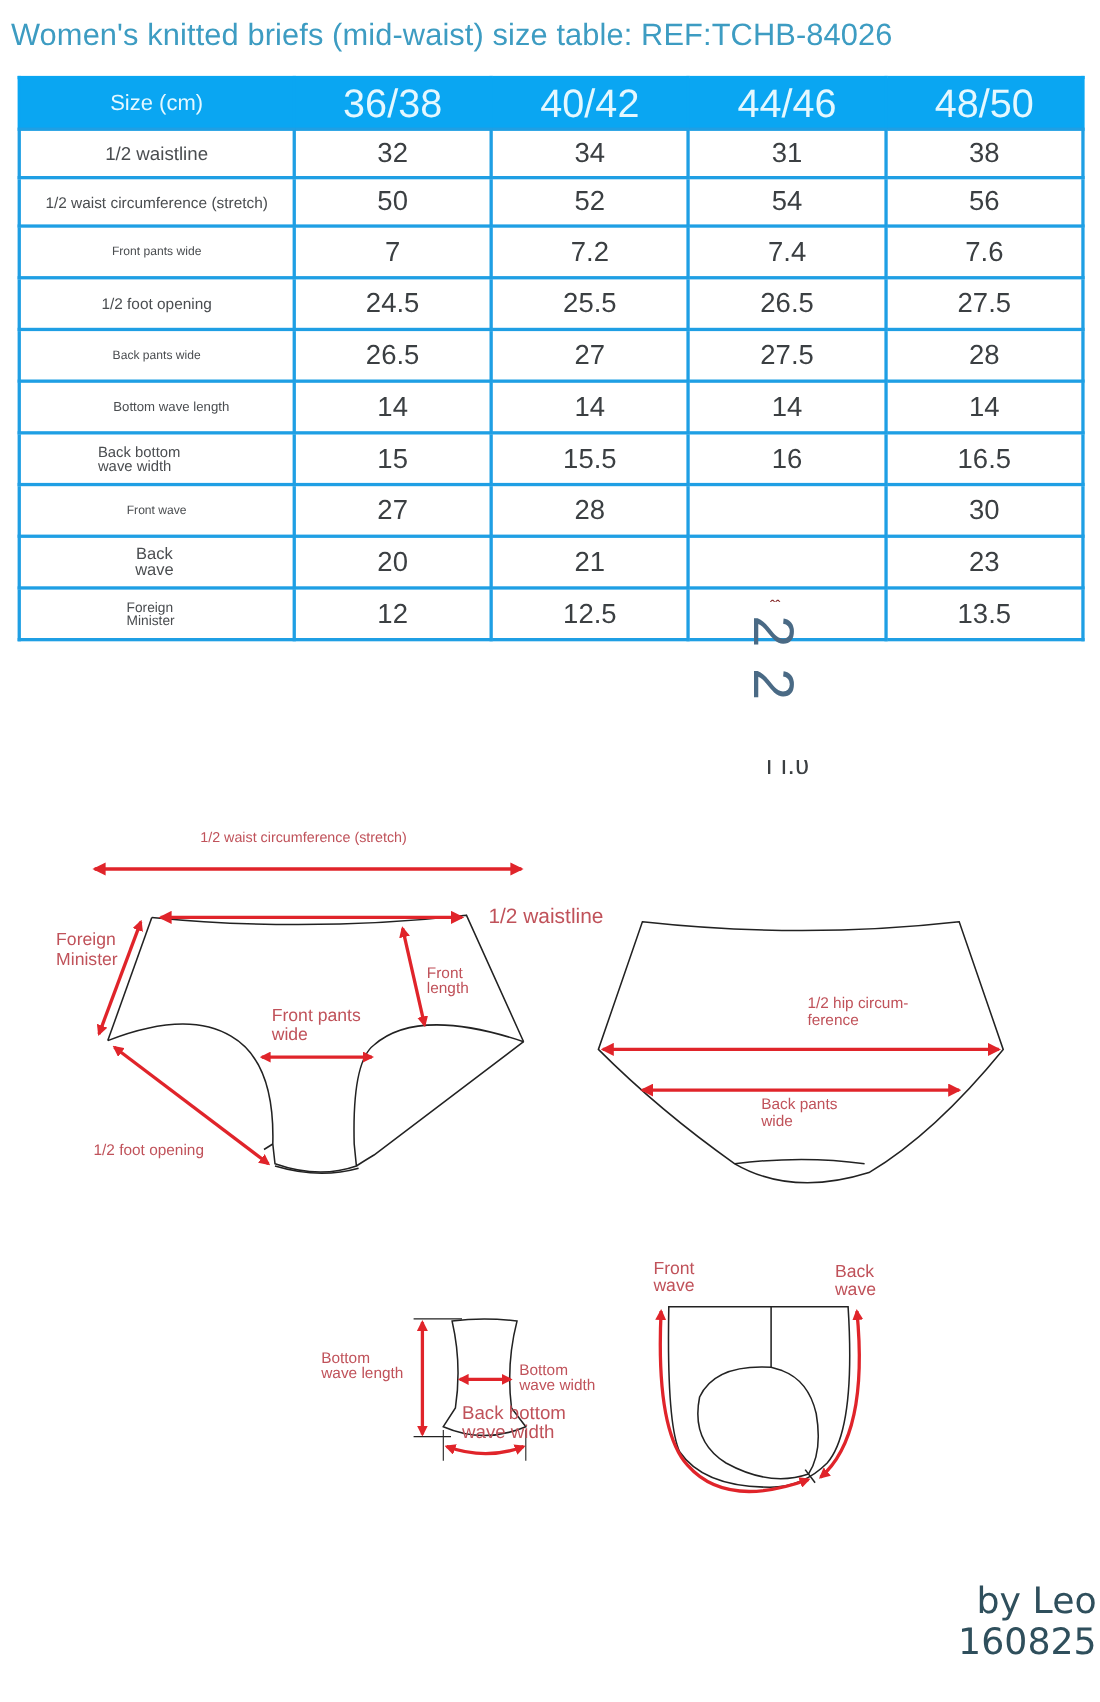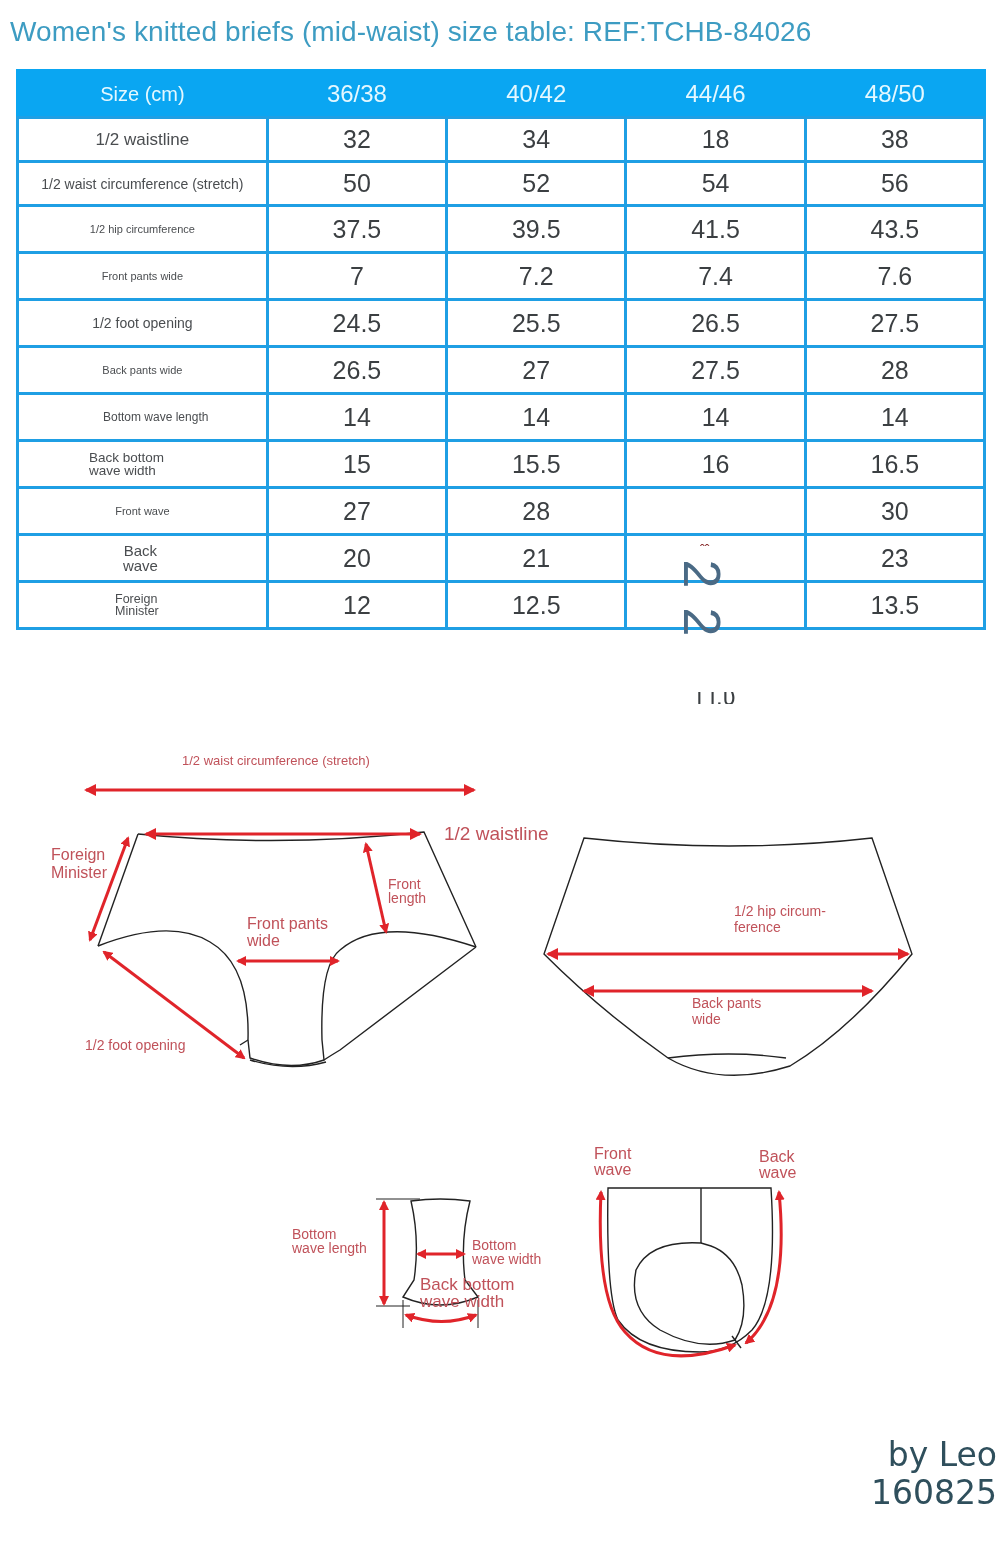--- a/index.html
+++ b/index.html
@@ -1,20 +1,20 @@
 <!DOCTYPE html>
 <html><head>
 <meta charset="utf-8">
 <style>
   html, body { margin:0; padding:0; background:#ffffff; }
   body { width:1000px; height:1547px; position:relative; overflow:hidden; font-family:"Liberation Sans", sans-serif; }
   .title { position:absolute; left:10px; top:16px; font-size:28px; color:#3d9cc2; letter-spacing:0.1px; white-space:nowrap; }
   .size-table { position:absolute; left:16px; top:69px; width:970px; border-collapse:collapse; table-layout:fixed; }
   .size-table th, .size-table td { border:3px solid #1f9fe4; text-align:center; padding:0; }
-  .size-table thead th { background:#0aa6f2; color:#e4f8ff; height:44px; border-color:#0aa6f2; font-weight:normal; font-size:24px; border-bottom-color:#1f9fe4; }
+  .size-table thead th { background:#0aa6f2; color:#e4f8ff; height:44px; border-color:#0aa6f2; font-weight:normal; font-size:36px; border-bottom-color:#1f9fe4; }
   .size-table thead th.hlabel { font-size:20px; }
   .size-table tbody td { height:41px; color:#3b3f42; font-size:25px; }
   .size-table tbody td.rlabel { font-size:13px; color:#4a4d50; line-height:1.0; }
   .size-table tbody td.rlabel.big { font-size:17px; }
   .size-table tbody td.rlabel.med { font-size:14px; }
   .size-table tbody td.rlabel.small { font-size:11px; }
   .col0 { width:248px; } .colN { width:178px; }
   .glitch-digit { position:absolute; left:688px; font-size:52px; color:#4a6a85; transform:rotate(90deg); transform-origin:center; line-height:1; }
   .glitch-top { position:absolute; left:700px; top:542px; font-size:14px; color:#7f1d1d; }
   .dlabel { position:absolute; color:#c0525a; white-space:nowrap; line-height:1.0; }
@@ -40,36 +40,29 @@
       <th>40/42</th>
       <th>44/46</th>
       <th>48/50</th>
     </tr>
   </thead>
   <tbody>
     <tr>
         <td class="rlabel big">1/2 waistline</td>
         <td>32</td>
         <td>34</td>
-        <td>18</td>
+        <td>31</td>
         <td>38</td>
       </tr>
     <tr>
         <td class="rlabel med">1/2 waist circumference (stretch)</td>
         <td>50</td>
         <td>52</td>
         <td>54</td>
         <td>56</td>
-      </tr>
-    <tr style="height:47px">
-        <td class="rlabel small">1/2 hip circumference</td>
-        <td>37.5</td>
-        <td>39.5</td>
-        <td>41.5</td>
-        <td>43.5</td>
       </tr>
     <tr style="height:47px">
         <td class="rlabel small">Front pants wide</td>
         <td>7</td>
         <td>7.2</td>
         <td>7.4</td>
         <td>7.6</td>
       </tr>
     <tr style="height:47px">
         <td class="rlabel med">1/2 foot opening</td>

